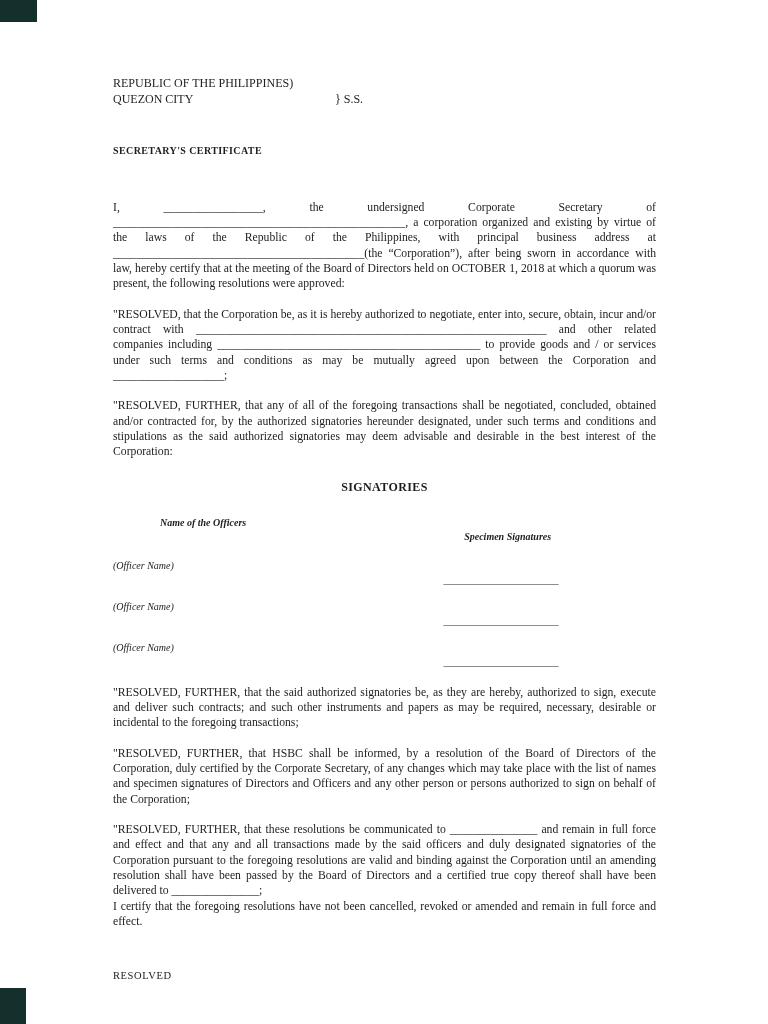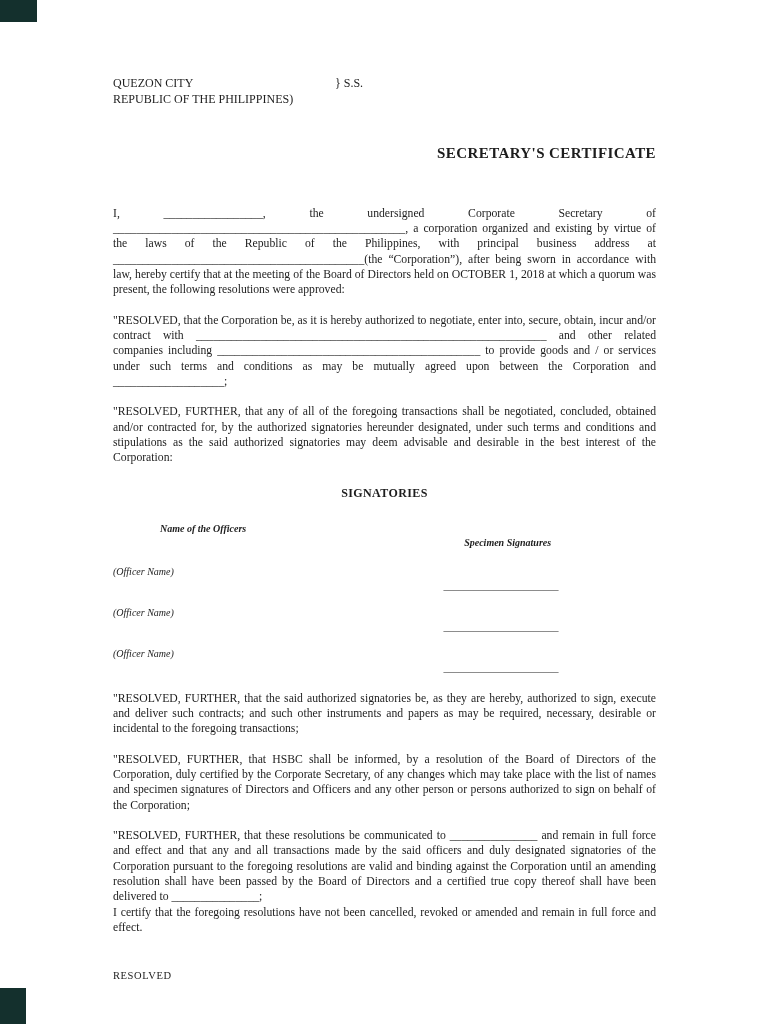--- a/index.html
+++ b/index.html
@@ -12,21 +12,21 @@
     color:#1d1d1d;
     overflow:hidden;
   }
   .corner{position:absolute;background:#14302d;}
   .corner-top{left:0;top:0;width:37px;height:22px;}
   .corner-bottom{left:0;bottom:0;width:26px;height:36px;}
   .doc{position:absolute;left:113px;right:112px;top:76px;}
   .hdr{font-size:12px;line-height:1.32;}
   .hdr .city{display:inline-block;width:222px;}
   .title{
-    font-size:15px;font-weight:bold;text-align:right;
+    font-size:10px;font-weight:bold;text-align:left;
     letter-spacing:0.4px;margin:37px 0 44px 0;
   }
   .para{
     font-size:11.7px;line-height:1.31;text-align:justify;
     margin:0 0 15px 0;overflow-wrap:break-word;word-break:break-word;
   }
   .para.tight{margin-bottom:0;}
   .sec-title{
     font-size:12px;font-weight:bold;text-align:center;
     letter-spacing:0.4px;margin:20px 0 22px 0;
@@ -47,24 +47,24 @@
 <body>
 
 <div class="canvas">
 
   <div class="corner corner-top"></div>
   <div class="corner corner-bottom"></div>
 
   <div class="doc">
 
     <div class="hdr">
+      <div>REPUBLIC OF THE PHILIPPINES)</div>
       <div>
         <span class="city">QUEZON CITY</span><span>} S.S.</span>
       </div>
-      <div>REPUBLIC OF THE PHILIPPINES)</div>
     </div>
 
     <div class="title">SECRETARY'S CERTIFICATE</div>
 
     <p class="para">I, _________________, the undersigned Corporate Secretary of __________________________________________________, a corporation organized and existing by virtue of the laws of the Republic of the Philippines, with principal business address at ___________________________________________(the “Corporation”), after being sworn in accordance with law, hereby certify that at the meeting of the Board of Directors held on OCTOBER 1, 2018 at which a quorum was present, the following resolutions were approved:</p>
     <p class="para">"RESOLVED, that the Corporation be, as it is hereby authorized to negotiate, enter into, secure, obtain, incur and/or contract with ____________________________________________________________ and other related companies including _____________________________________________ to provide goods and / or services under such terms and conditions as may be mutually agreed upon between the Corporation and ___________________;</p>
     <p class="para">"RESOLVED, FURTHER, that any of all of the foregoing transactions shall be negotiated, concluded, obtained and/or contracted for, by the authorized signatories hereunder designated, under such terms and conditions and stipulations as the said authorized signatories may deem advisable and desirable in the best interest of the Corporation:</p>
 
     <div class="sec-title">SIGNATORIES</div>
 

